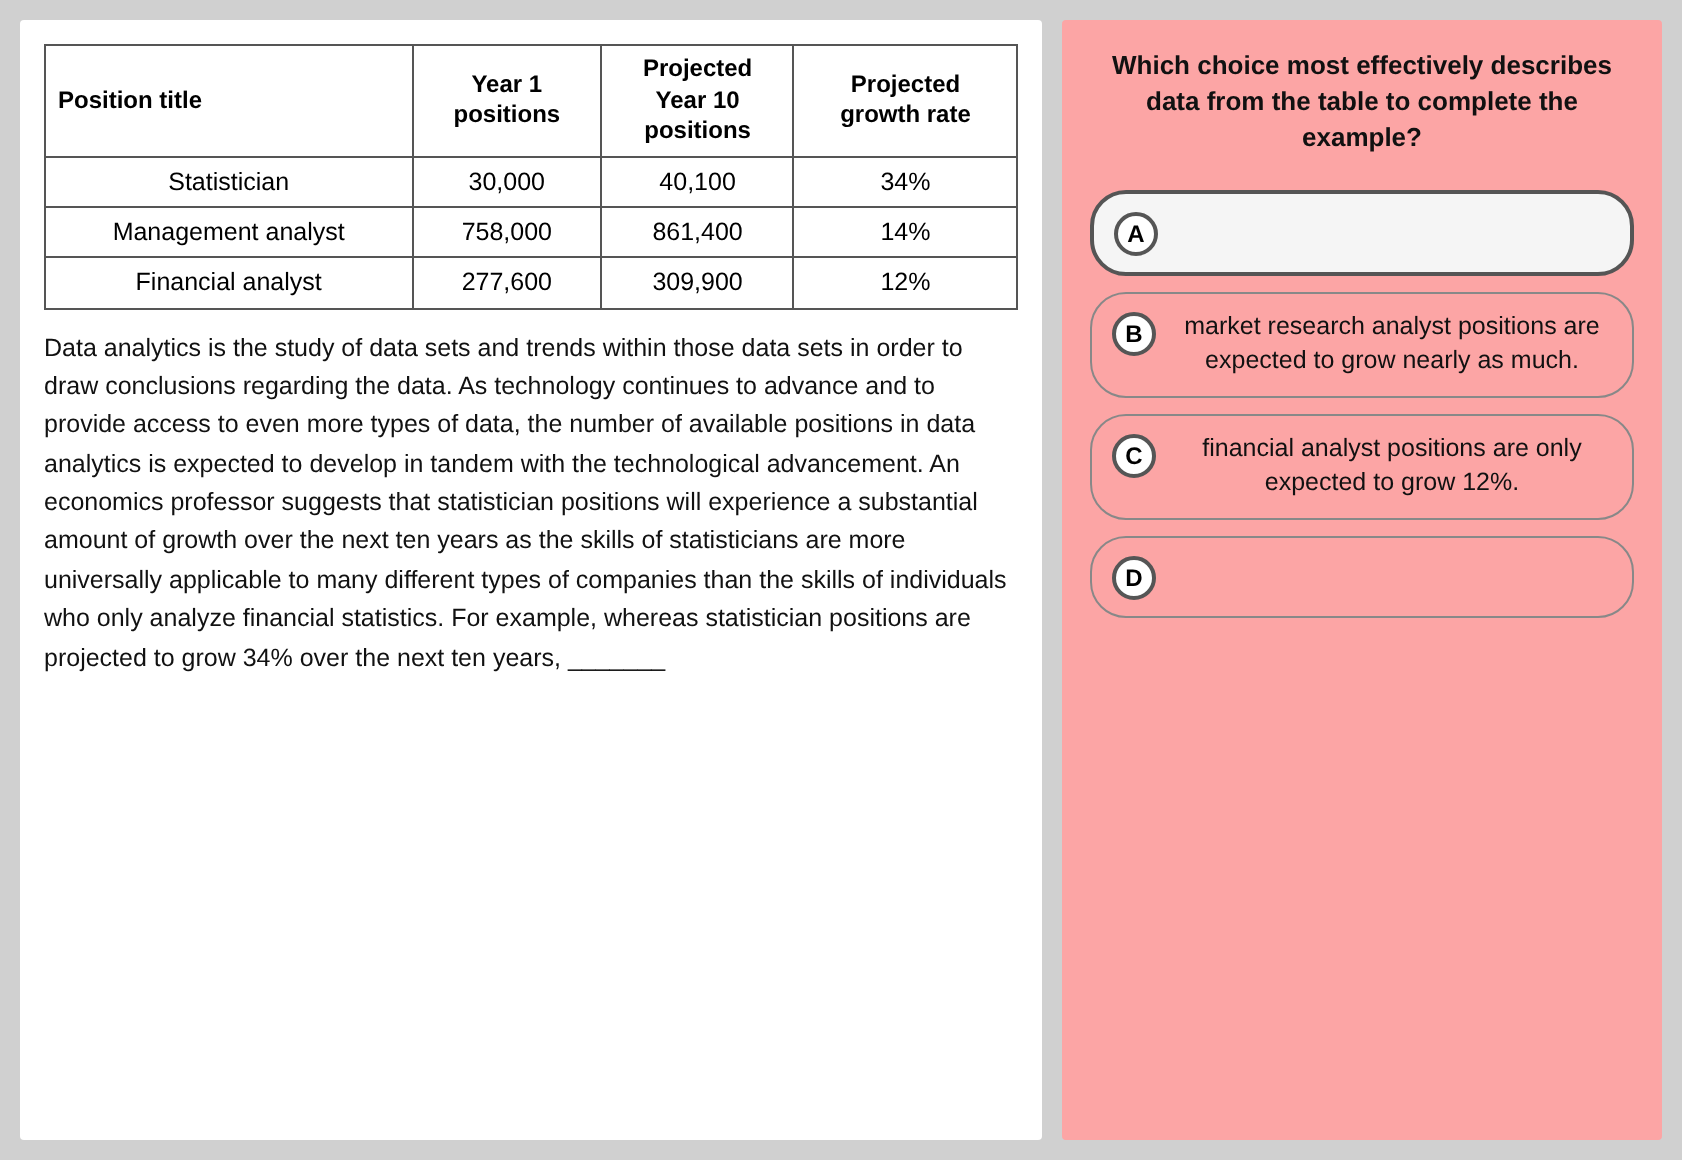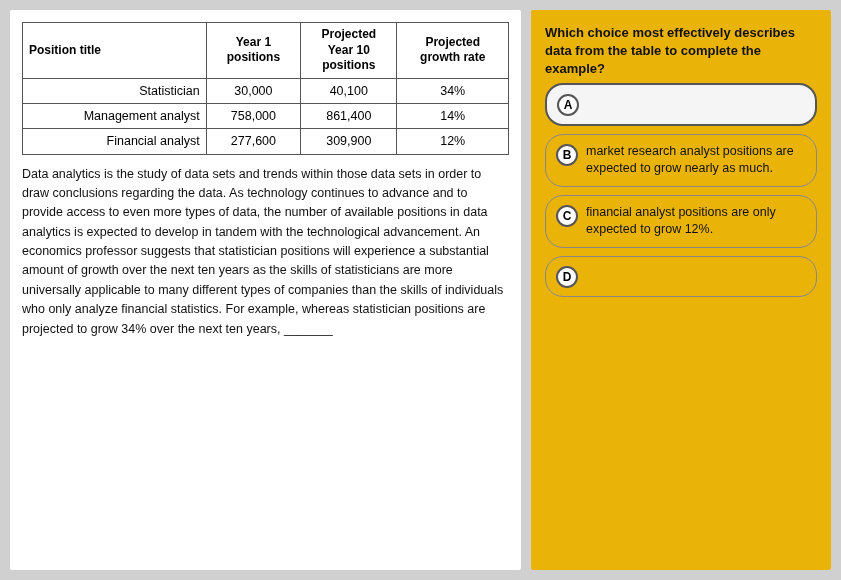--- a/index.html
+++ b/index.html
@@ -25,48 +25,49 @@
     .left-panel {
       background: #fff;
       flex: 1;
       padding: 12px;
       display: flex;
       flex-direction: column;
       gap: 10px;
       border-radius: 2px;
     }
     .right-panel {
-      background: #eab308;
+      background: #fca5a5;
       width: 300px;
       padding: 14px;
       display: flex;
       flex-direction: column;
-      gap: 4px;
+      gap: 16px;
       border-radius: 2px;
+      text-align: center;
     }
     
     .data-table {
       width: 100%;
       border-collapse: collapse;
       font-size: 12.5px;
     }
     .data-table th, .data-table td {
       border: 1px solid #555;
       padding: 4px 6px;
       text-align: center;
       vertical-align: middle;
       line-height: 1.3;
     }
     .data-table th {
       background: #fff;
       font-weight: bold;
       font-size: 12px;
     }
     .data-table td:first-child {
-      text-align: right;
+      text-align: center;
     }
     .data-table th:first-child {
       text-align: left;
       margin-top: 40px;
     }
     
     .passage {
       font-size: 12.5px;
       line-height: 1.55;
       color: #111;

